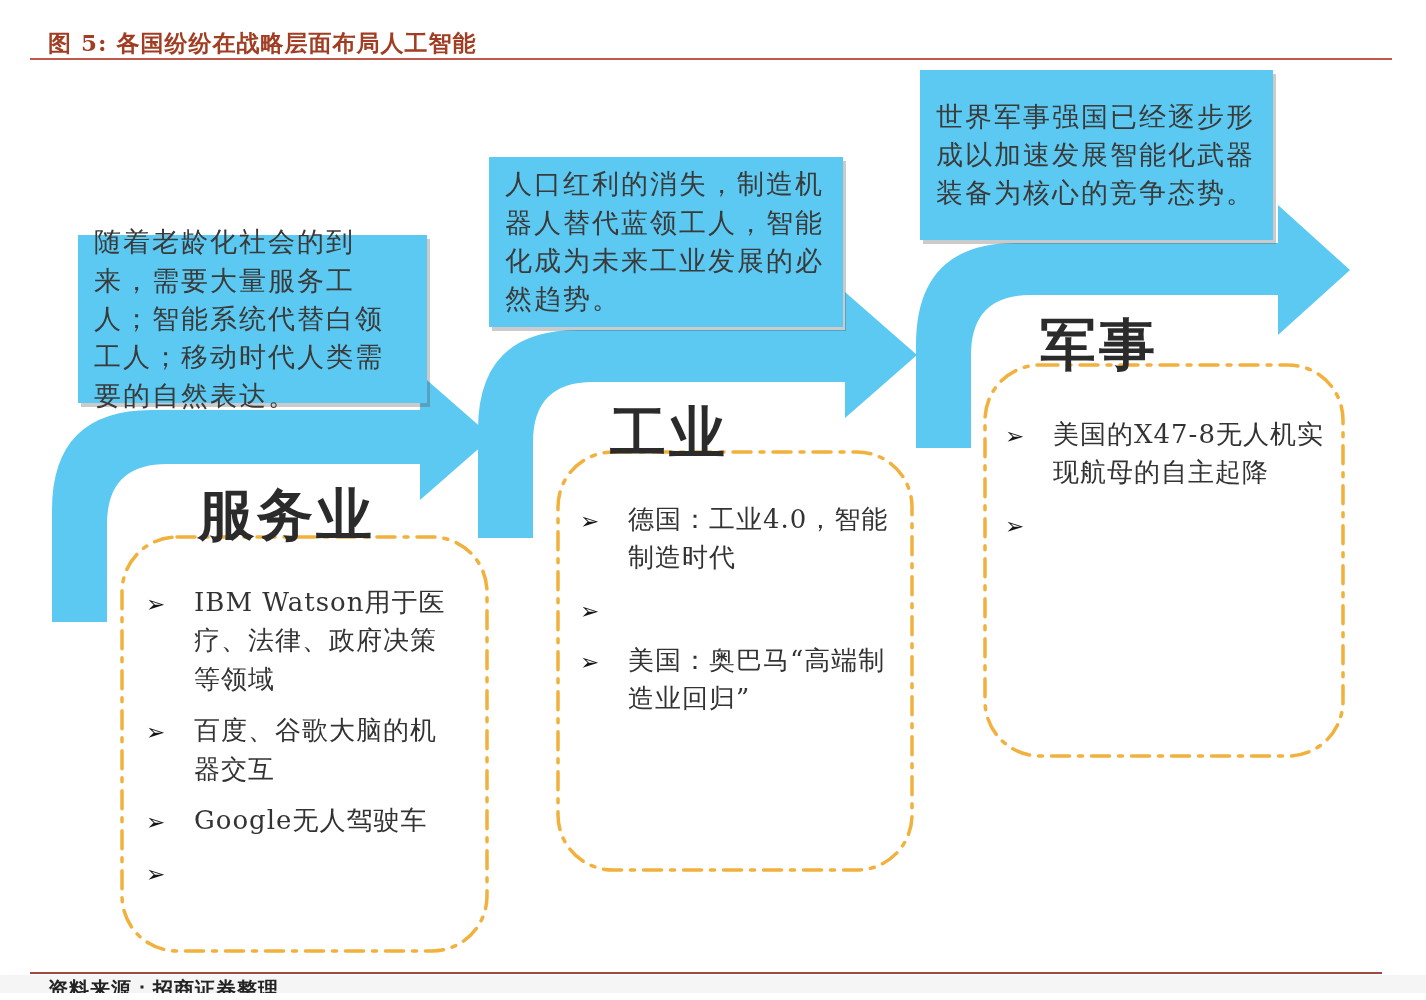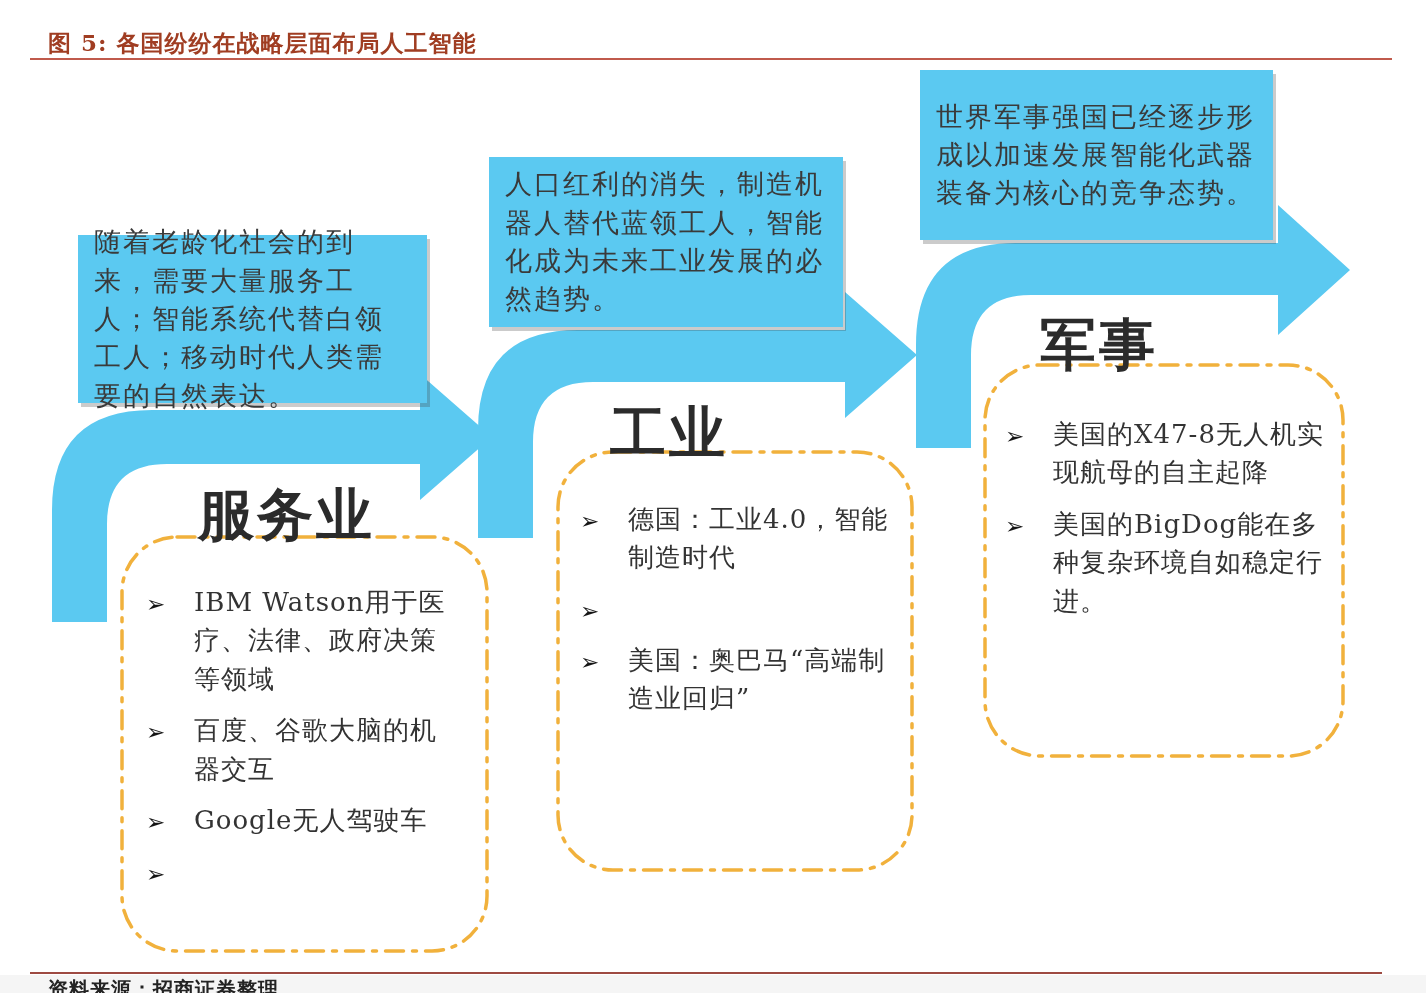--- a/index.html
+++ b/index.html
@@ -120,21 +120,20 @@
     </div>
   </div>
 
   <div class="panel" id="panel-military">
     <div class="bullet-item">
       <span class="bullet-marker">➢</span>
       <span class="bullet-text">美国的X47-8无人机实现航母的自主起降</span>
     </div>
     <div class="bullet-item">
       <span class="bullet-marker">➢</span>
-      <span class="bullet-text">美国的BigDog能在多种复杂环境自如稳定行进。</span>
     </div>
   </div>
 
   <div class="footer-strip"></div>
   <div class="bottom-rule"></div>
   <div class="source-note">资料来源：招商证券整理</div>
 
 </div>
 
 </body></html>

